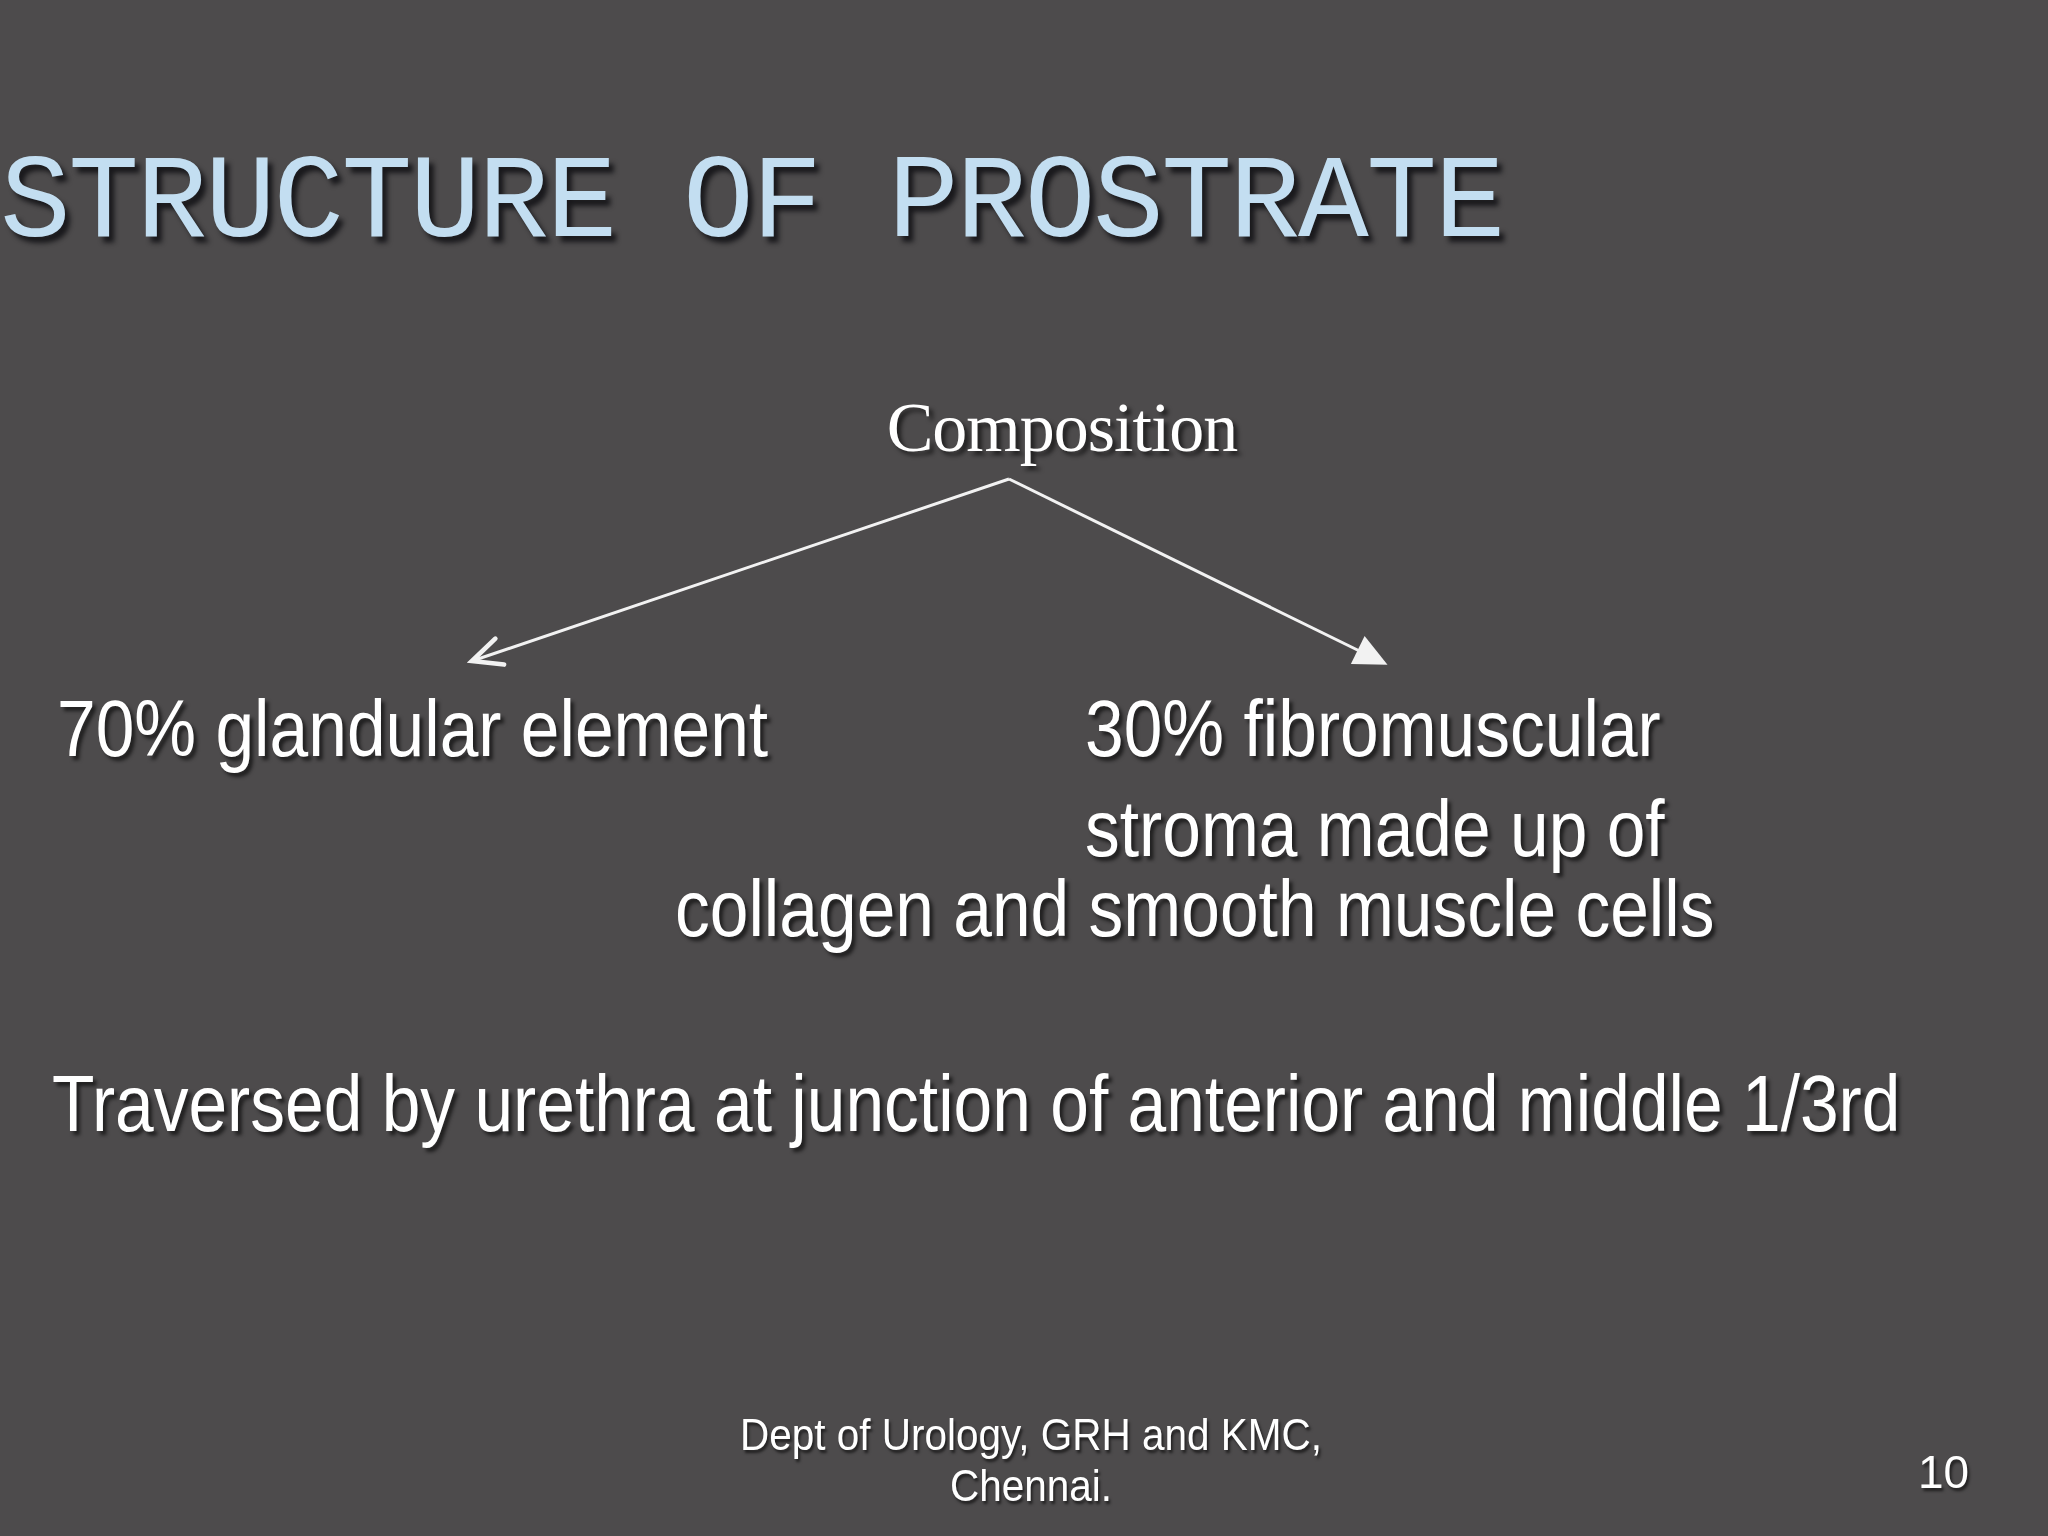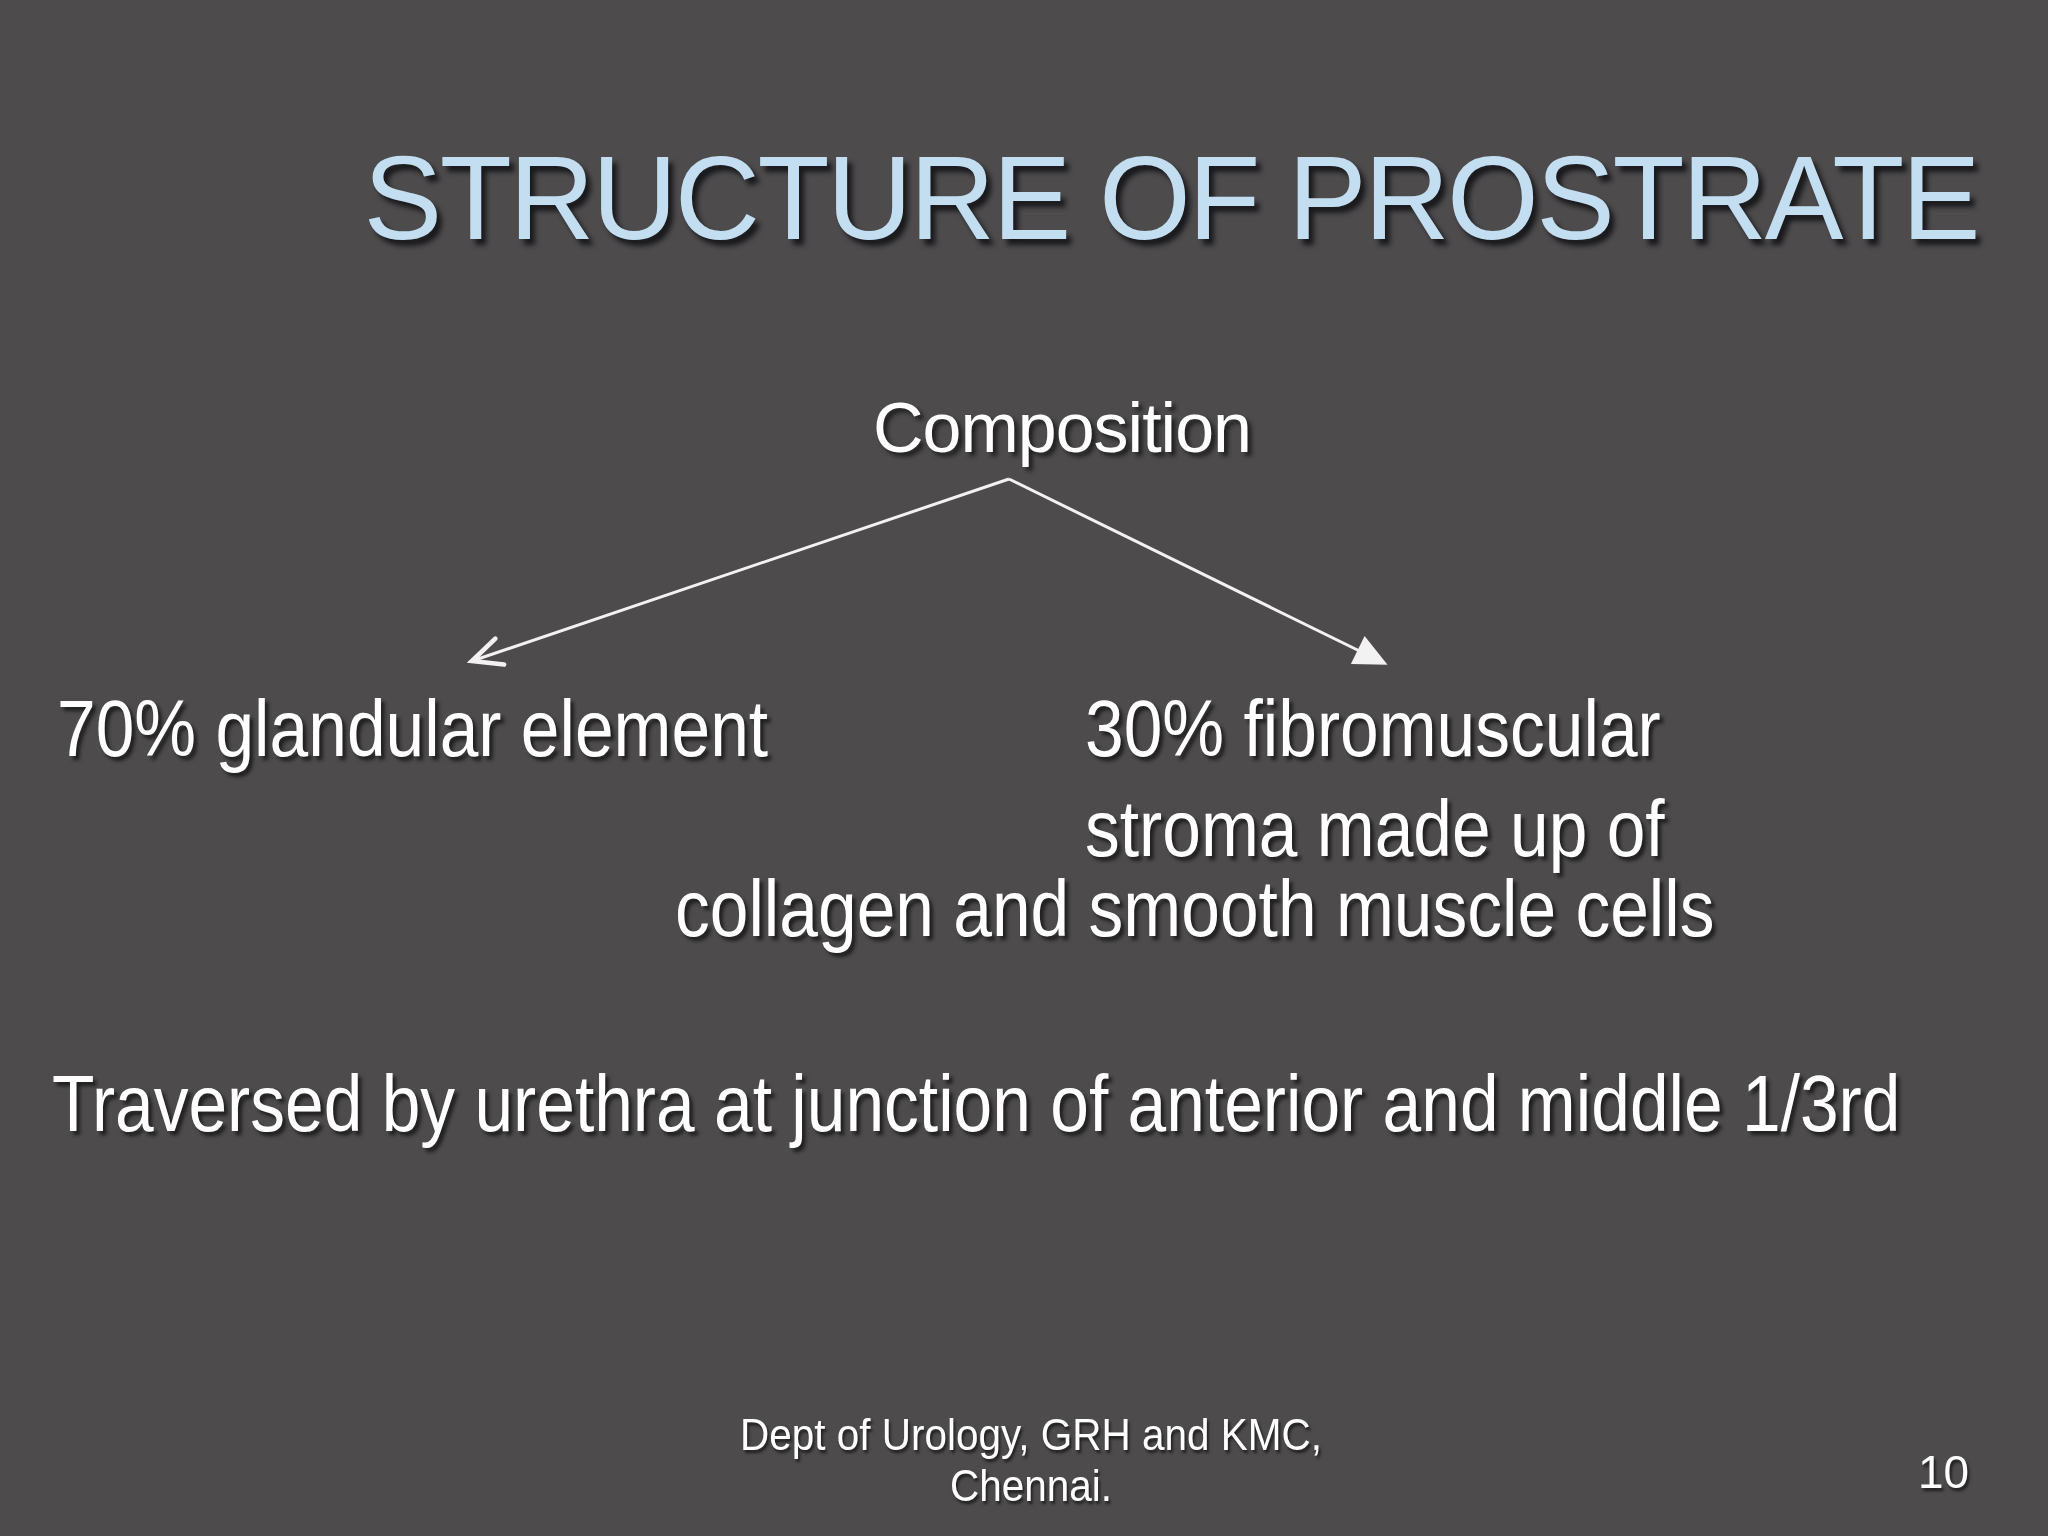--- a/index.html
+++ b/index.html
@@ -15,36 +15,38 @@
     overflow:hidden;
     font-family:"Liberation Sans", sans-serif;
   }
   .slide{
     position:relative;
     width:2048px;height:1536px;
     background:var(--background);
   }
   .abs{position:absolute;white-space:nowrap;}
   .title{
-    top:139px;left:0;width:1978px;
-    text-align:right;
+    top:146px;left:0;width:1978px;
+    text-align:left;
     font-size:118px;
     letter-spacing:-2.5px;
     color:var(--title-text);
     text-shadow:5px 6px 5px rgba(12,12,16,0.8);
     line-height:1;
+    font-family:Liberation Mono, monospace;
   }
   .composition{
     top:393px;left:562px;width:1000px;
     text-align:center;
     font-size:70px;
     letter-spacing:-1px;
     color:var(--body-text);
     text-shadow:4px 4px 4px rgba(8,8,8,0.65);
     line-height:1;
+    font-family:Liberation Serif, serif;
   }
   .bodytxt{
     font-size:79px;
     color:var(--body-text);
     text-shadow:4px 4px 4px rgba(8,8,8,0.65);
     line-height:1;
     transform:scaleX(0.88);
     transform-origin:0 0;
   }
   .left-branch{top:689px;left:57px;}

